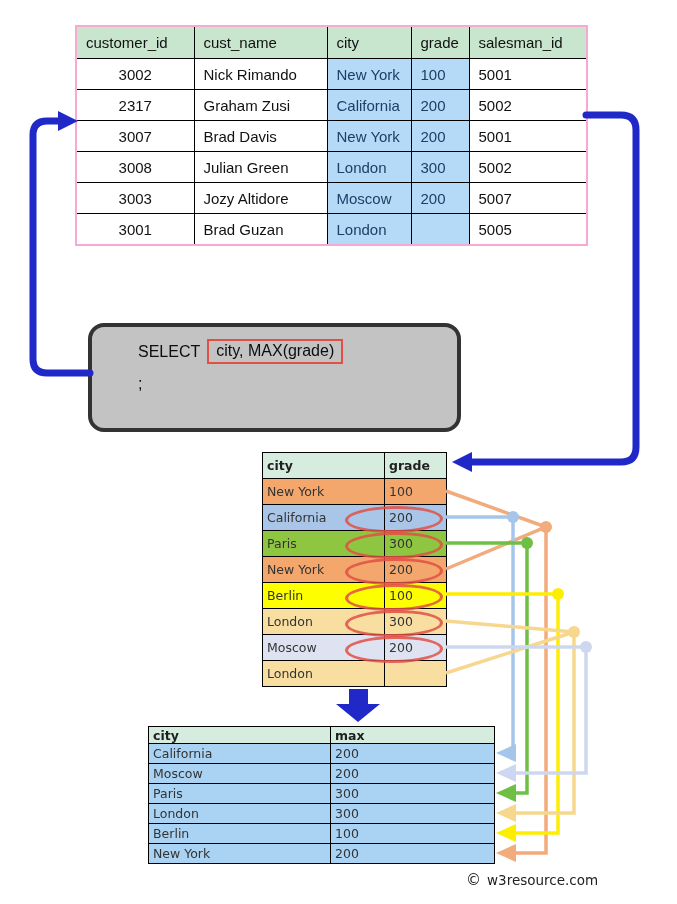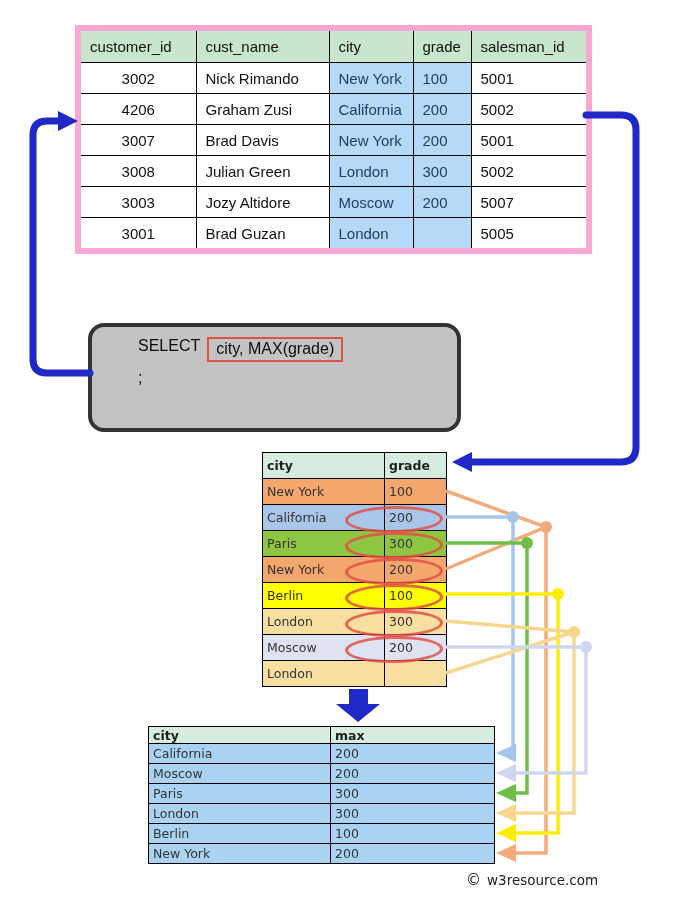--- a/index.html
+++ b/index.html
@@ -1,35 +1,35 @@
 <!DOCTYPE html>
 <html style="--table-header-green: #c8e6cd; --result-header-green: #d5ecdf; --top-city-grade-blue: #b5daf8; --top-city-grade-text: #1c3f63; --result-row-blue: #a9d2f3; --row-orange: #f4a76c; --row-blue: #a9c6e8; --row-green: #8ec641; --row-yellow: #fdff00; --row-wheat: #f8dea1; --row-lavender: #dfe3f1; --line-orange: #f2ab7c; --line-blue: #a5c6ea; --line-green: #6fbf44; --line-yellow: #fdee00; --line-wheat: #f7d78e; --line-lavender: #cdd8f0; --flow-arrow-blue: #2028c8; --annotation-red: #e05045; --sql-box-bg: #c3c3c3; --sql-box-border: #333333;"><head>
 <meta charset="utf-8">
 <style>
   html,body{margin:0;padding:0;background:#fff;}
   .canvas{position:relative;width:677px;height:904px;background:#fff;overflow:hidden;
           font-family:"Liberation Sans",sans-serif;}
   table{border-collapse:collapse;table-layout:fixed;}
 
   
-  .top-table{position:absolute;left:75px;top:25px;border:6px solid #f9a8d4;
+  .top-table{position:absolute;left:75px;top:25px;border:2px solid #f9a8d4;
              font-size:15px;color:#111;}
   .top-table th,.top-table td{border:1.5px solid #000;height:30px;padding:0 9px;
              text-align:left;font-weight:normal;overflow:hidden;white-space:nowrap;}
   .top-table th{background:var(--table-header-green);height:31px;}
   .top-table td{background:#fff;}
   .top-table td.blue{background:var(--top-city-grade-blue);color:var(--top-city-grade-text);}
   .top-table td.center{text-align:center;padding:0;margin-top:28px;}
 
   
   .sql-box{position:absolute;left:88px;top:323px;width:373px;height:109px;
            background:var(--sql-box-bg);border:4px solid var(--sql-box-border);
            border-radius:16px;box-sizing:border-box;
            font-size:16px;color:#0d0d0d;padding:10px 0 0 46px;}
-  .sql-line{display:flex;align-items:flex-start;gap:7px;margin-bottom:3px;height:29px;}
+  .sql-line{display:flex;align-items:center;gap:7px;margin-bottom:3px;height:29px;}
   .redbox{border:2px solid var(--annotation-red);padding:1px 7px 2px 7px;display:inline-block;}
 
   
   .middle-table{position:absolute;left:262px;top:452px;
                 font-family:"DejaVu Sans",sans-serif;font-size:12.5px;color:#333;}
   .middle-table th,.middle-table td{border:1px solid #000;height:25px;padding:0 0 0 4px;
                 text-align:left;overflow:visible;white-space:nowrap;}
   .middle-table th{background:var(--result-header-green);font-weight:bold;color:#1f1f1f;}
   .middle-table td.rel{position:relative;}
   .ellipse{position:absolute;left:-40px;top:1px;width:92px;height:21px;
@@ -90,21 +90,21 @@
     </thead>
     <tbody>
       <tr>
         <td class="center">3002</td>
         <td>Nick Rimando</td>
         <td class="blue">New York</td>
         <td class="blue">100</td>
         <td>5001</td>
       </tr>
       <tr>
-        <td class="center">4206</td>
+        <td class="center">2317</td>
         <td>Graham Zusi</td>
         <td class="blue">California</td>
         <td class="blue">200</td>
         <td>5002</td>
       </tr>
       <tr>
         <td class="center">3007</td>
         <td>Brad Davis</td>
         <td class="blue">New York</td>
         <td class="blue">200</td>

